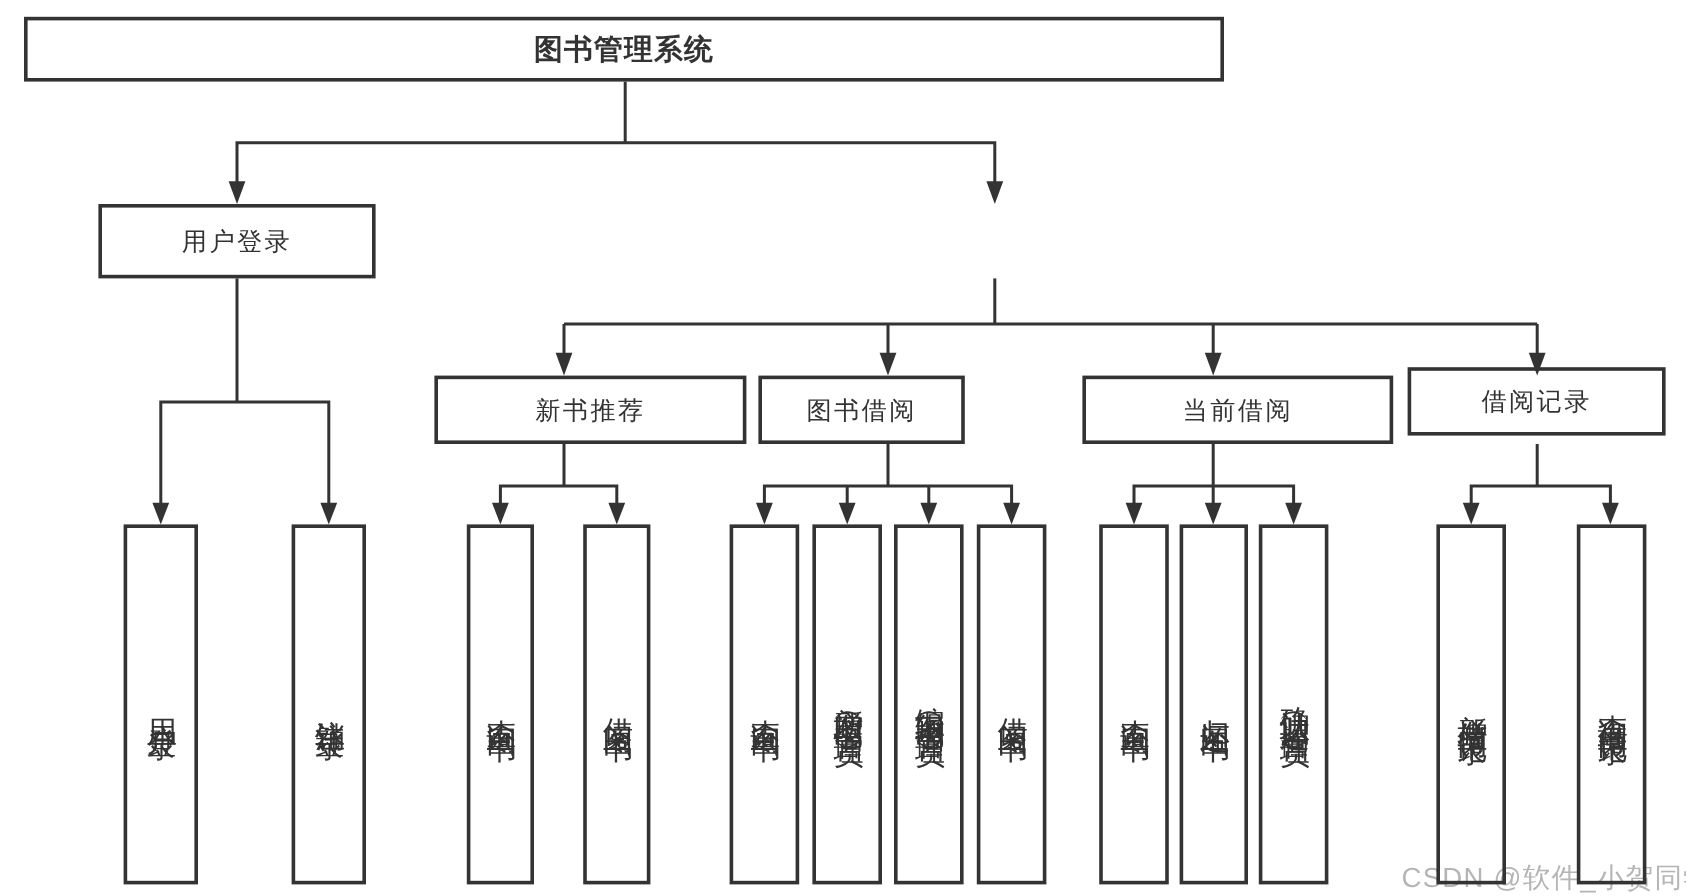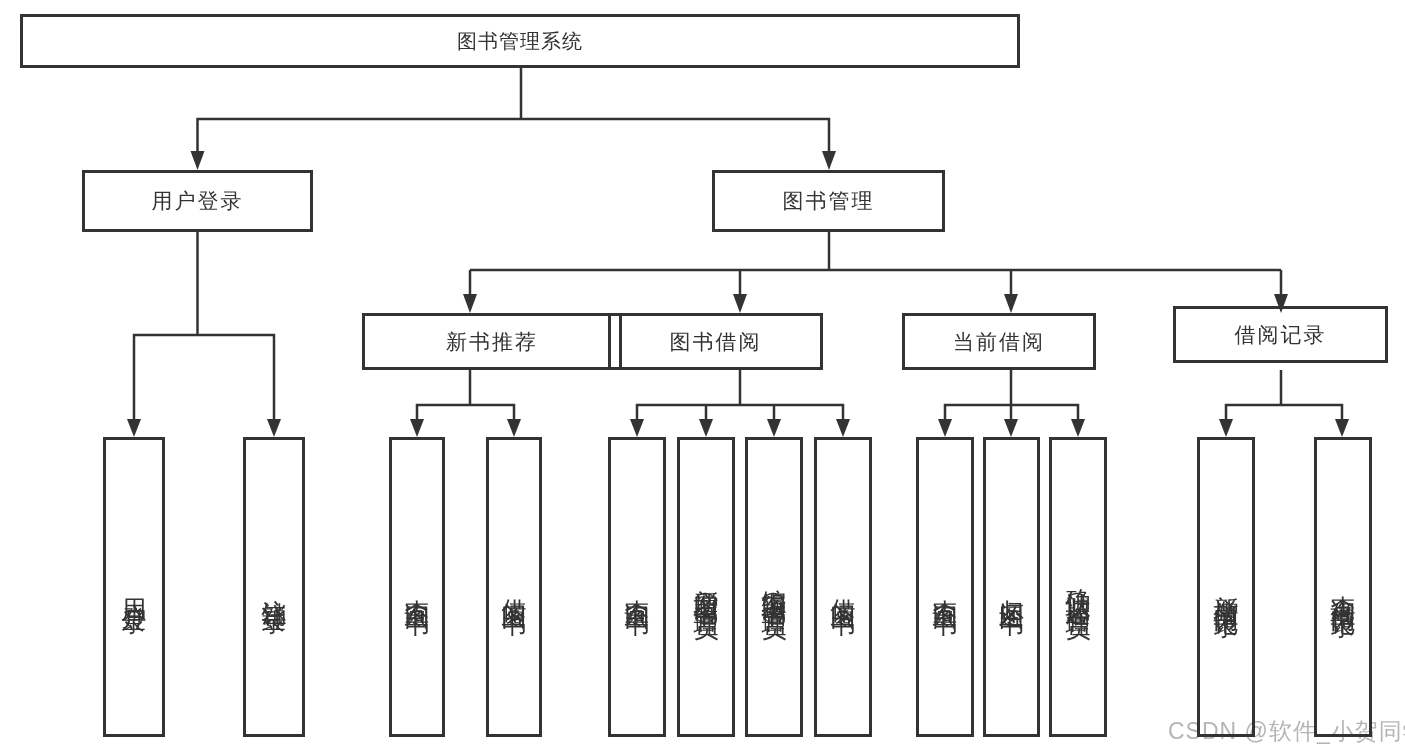--- a/index.html
+++ b/index.html
@@ -18,21 +18,21 @@
   .node{
     position:absolute;
     box-sizing:border-box;
     border:3px solid #333333;
     background:transparent;
     display:flex;align-items:center;justify-content:center;
     z-index:3;
     color:#333333;
   }
   .h-node{font-size:21px;letter-spacing:2px;}
-  .root-node{font-size:20px;letter-spacing:1px;}
+  .root-node{font-size:24px;letter-spacing:1px;font-weight:bold;}
   .leaf{z-index:3;}
   .vtext{
     writing-mode:vertical-rl;
     text-orientation:mixed;
     font-size:25px;
     letter-spacing:4px;
     line-height:1;
     white-space:nowrap;
   }
   .watermark{
@@ -109,25 +109,24 @@
       <polygon points="1071,419 1085,419 1078,437"></polygon>
 
       <polygon points="1219,419 1233,419 1226,437"></polygon>
       <polygon points="1335,419 1349,419 1342,437"></polygon>
     </g>
   </svg>
 
   <div class="node root-node" style="left:20px;top:14px;width:1000px;height:54px;">图书管理系统</div>
 
   <div class="node h-node" style="left:82px;top:170px;width:231px;height:62px;">用户登录</div>
-  <div class="node h-node" style="left:712px;top:170px;width:233px;height:62px;">图书管理</div>
 
   <div class="node h-node" style="left:362px;top:313px;width:260px;height:57px;">新书推荐</div>
-  <div class="node h-node" style="left:608px;top:313px;width:215px;height:57px;">图书借阅</div>
-  <div class="node h-node" style="left:902px;top:313px;width:194px;height:57px;">当前借阅</div>
+  <div class="node h-node" style="left:632px;top:313px;width:172px;height:57px;">图书借阅</div>
+  <div class="node h-node" style="left:902px;top:313px;width:259px;height:57px;">当前借阅</div>
   <div class="node h-node" style="left:1173px;top:306px;width:215px;height:57px;">借阅记录</div>
 
   <div class="node leaf" style="left:103px;top:437px;width:62px;height:300px;">
     <span class="vtext">用户登录</span>
     </div>
   <div class="node leaf" style="left:243px;top:437px;width:62px;height:300px;">
     <span class="vtext">注销登录</span>
     </div>
 
   <div class="node leaf" style="left:389px;top:437px;width:56px;height:300px;">

